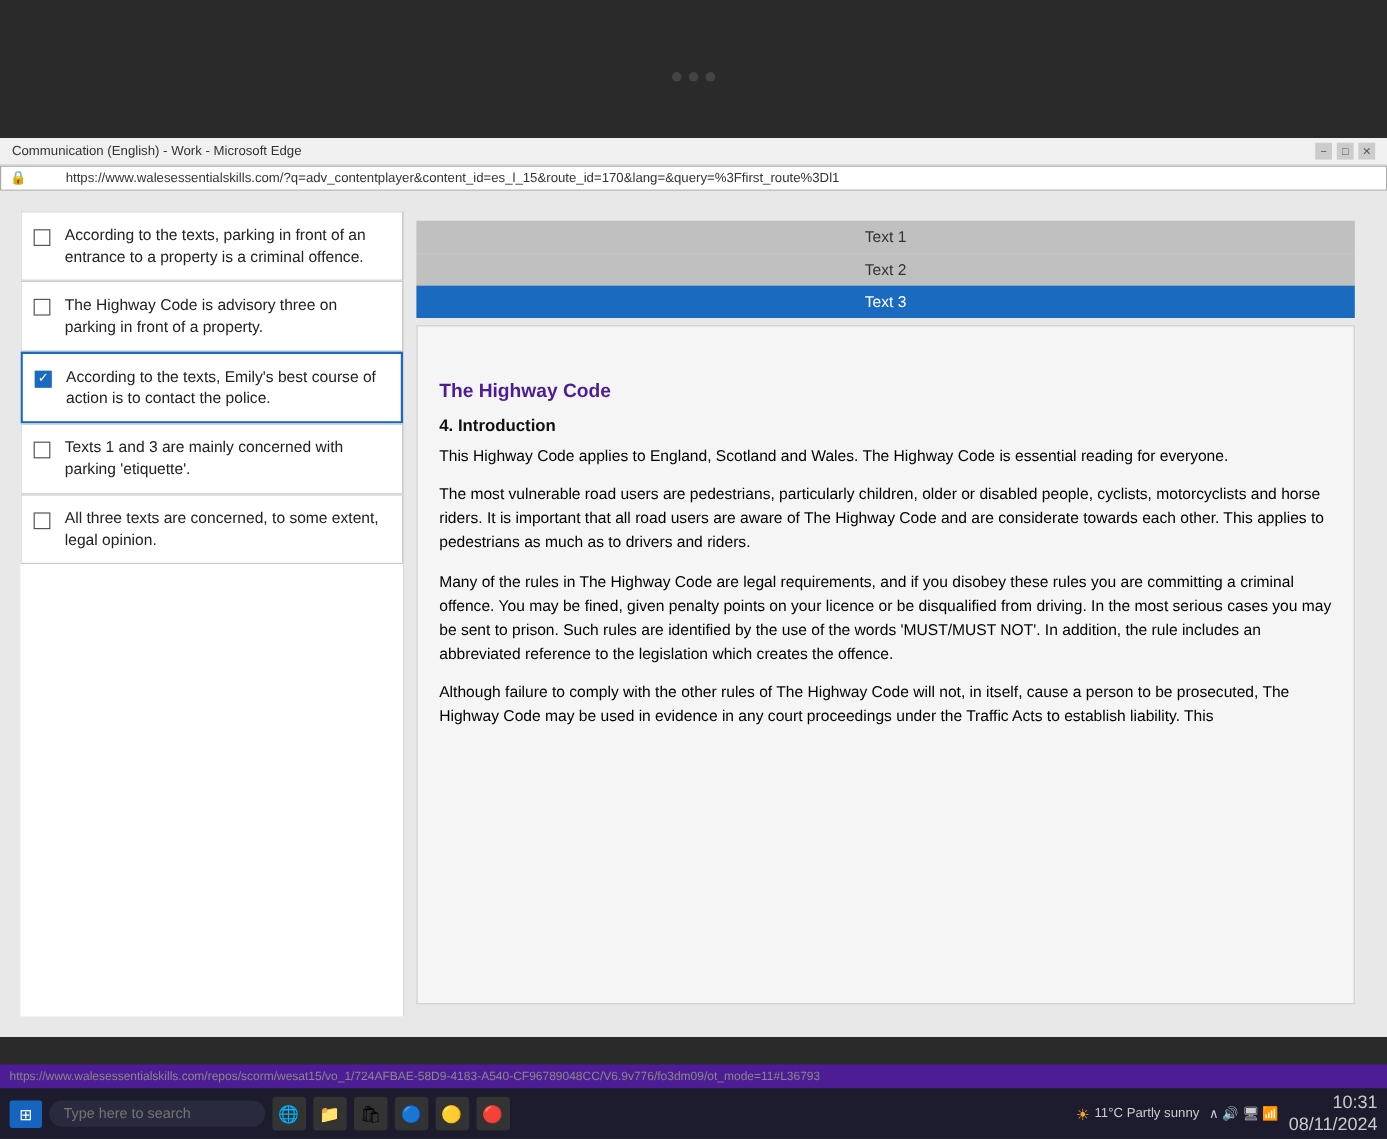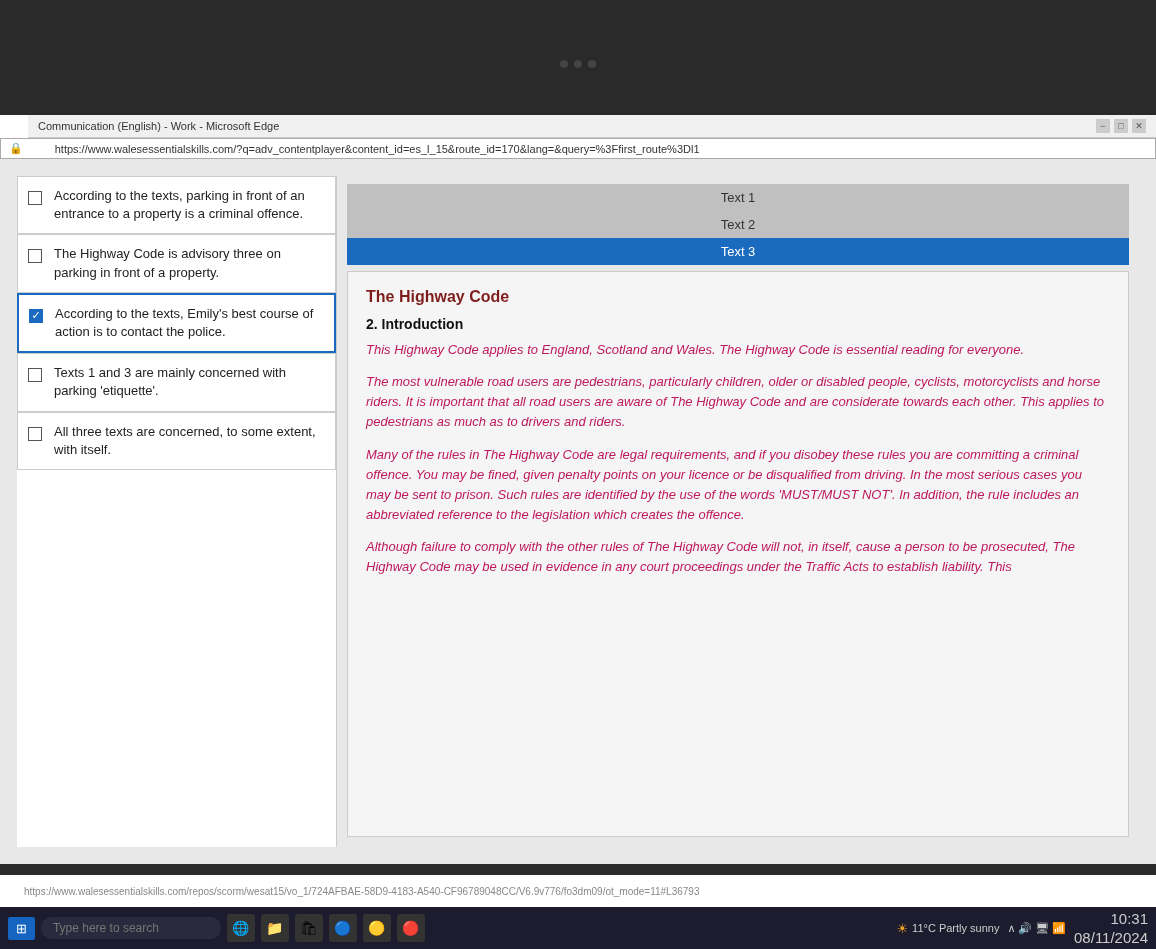--- a/index.html
+++ b/index.html
@@ -55,21 +55,20 @@
 
     .title-bar {
       background: #f0f0f0;
       padding: 4px 10px;
       font-size: 11px;
       color: #333;
       border-bottom: 1px solid #ccc;
       display: flex;
       align-items: center;
       justify-content: space-between;
-      margin-left: 28px;
     }
 
     .title-bar-left {
       display: flex;
       align-items: center;
       gap: 6px;
     }
 
     .window-controls {
       display: flex;
@@ -199,37 +198,37 @@
       background: #f5f5f5;
       border: 1px solid #ccc;
       padding: 16px 18px;
       flex: 1;
       overflow-y: auto;
     }
 
     .text-content h2 {
       font-size: 16px;
       font-weight: bold;
-      color: #7f1d1d;
+      color: #4c1d95;
       margin-bottom: 10px;
+      margin-top: 30px;
     }
 
     .text-content h3 {
       font-size: 14px;
       font-weight: bold;
       color: #111;
       margin-bottom: 8px;
     }
 
     .text-content p {
       font-size: 13px;
       line-height: 1.55;
-      color: #be185d;
+      color: #000000;
       margin-bottom: 12px;
-      font-style: italic;
     }
 
     .taskbar-inner {
       position: absolute;
       bottom: 0;
       left: 0;
       right: 0;
       height: 42px;
       background: #1c1c2e;
       display: flex;
@@ -267,25 +266,25 @@
       gap: 8px;
       color: #ccc;
       font-size: 11px;
     }
 
     .status-bar {
       position: absolute;
       bottom: 42px;
       left: 0;
       right: 0;
-      height: 32px;
-      background: #ffffff;
-      display: flex;
-      align-items: center;
-      padding: 0 24px;
+      height: 20px;
+      background: #4c1d95;
+      display: flex;
+      align-items: center;
+      padding: 0 8px;
     }
 
     .status-url {
       font-size: 10px;
       color: #888;
       overflow: hidden;
       text-overflow: ellipsis;
       white-space: nowrap;
     }
 
@@ -368,36 +367,36 @@
         </div>
 
         <div class="question-item">
           <div class="checkbox"></div>
           <span>Texts 1 and 3 are mainly concerned with parking 'etiquette'.</span>
         </div>
 
 
         <div class="question-item">
           <div class="checkbox"></div>
-          <span>All three texts are concerned, to some extent, with itself.</span>
+          <span>All three texts are concerned, to some extent, legal opinion.</span>
         </div>
 
       </div>
 
       <div class="right-panel">
 
         <div class="tabs-row">
           <button class="tab-btn">Text 1</button>
           <button class="tab-btn">Text 2</button>
           <button class="tab-btn active">Text 3</button>
         </div>
 
         <div class="text-content">
           <h2>The Highway Code</h2>
-          <h3>2. Introduction</h3>
+          <h3>4. Introduction</h3>
           <p>This Highway Code applies to England, Scotland and Wales. The Highway Code is essential reading for everyone.</p>
           <p>The most vulnerable road users are pedestrians, particularly children, older or disabled people, cyclists, motorcyclists and horse riders. It is important that all road users are aware of The Highway Code and are considerate towards each other. This applies to pedestrians as much as to drivers and riders.</p>
           <p>Many of the rules in The Highway Code are legal requirements, and if you disobey these rules you are committing a criminal offence. You may be fined, given penalty points on your licence or be disqualified from driving. In the most serious cases you may be sent to prison. Such rules are identified by the use of the words 'MUST/MUST NOT'. In addition, the rule includes an abbreviated reference to the legislation which creates the offence.</p>
           <p>Although failure to comply with the other rules of The Highway Code will not, in itself, cause a person to be prosecuted, The Highway Code may be used in evidence in any court proceedings under the Traffic Acts to establish liability. This</p>
         </div>
 
       </div>
 
     </div>
 

